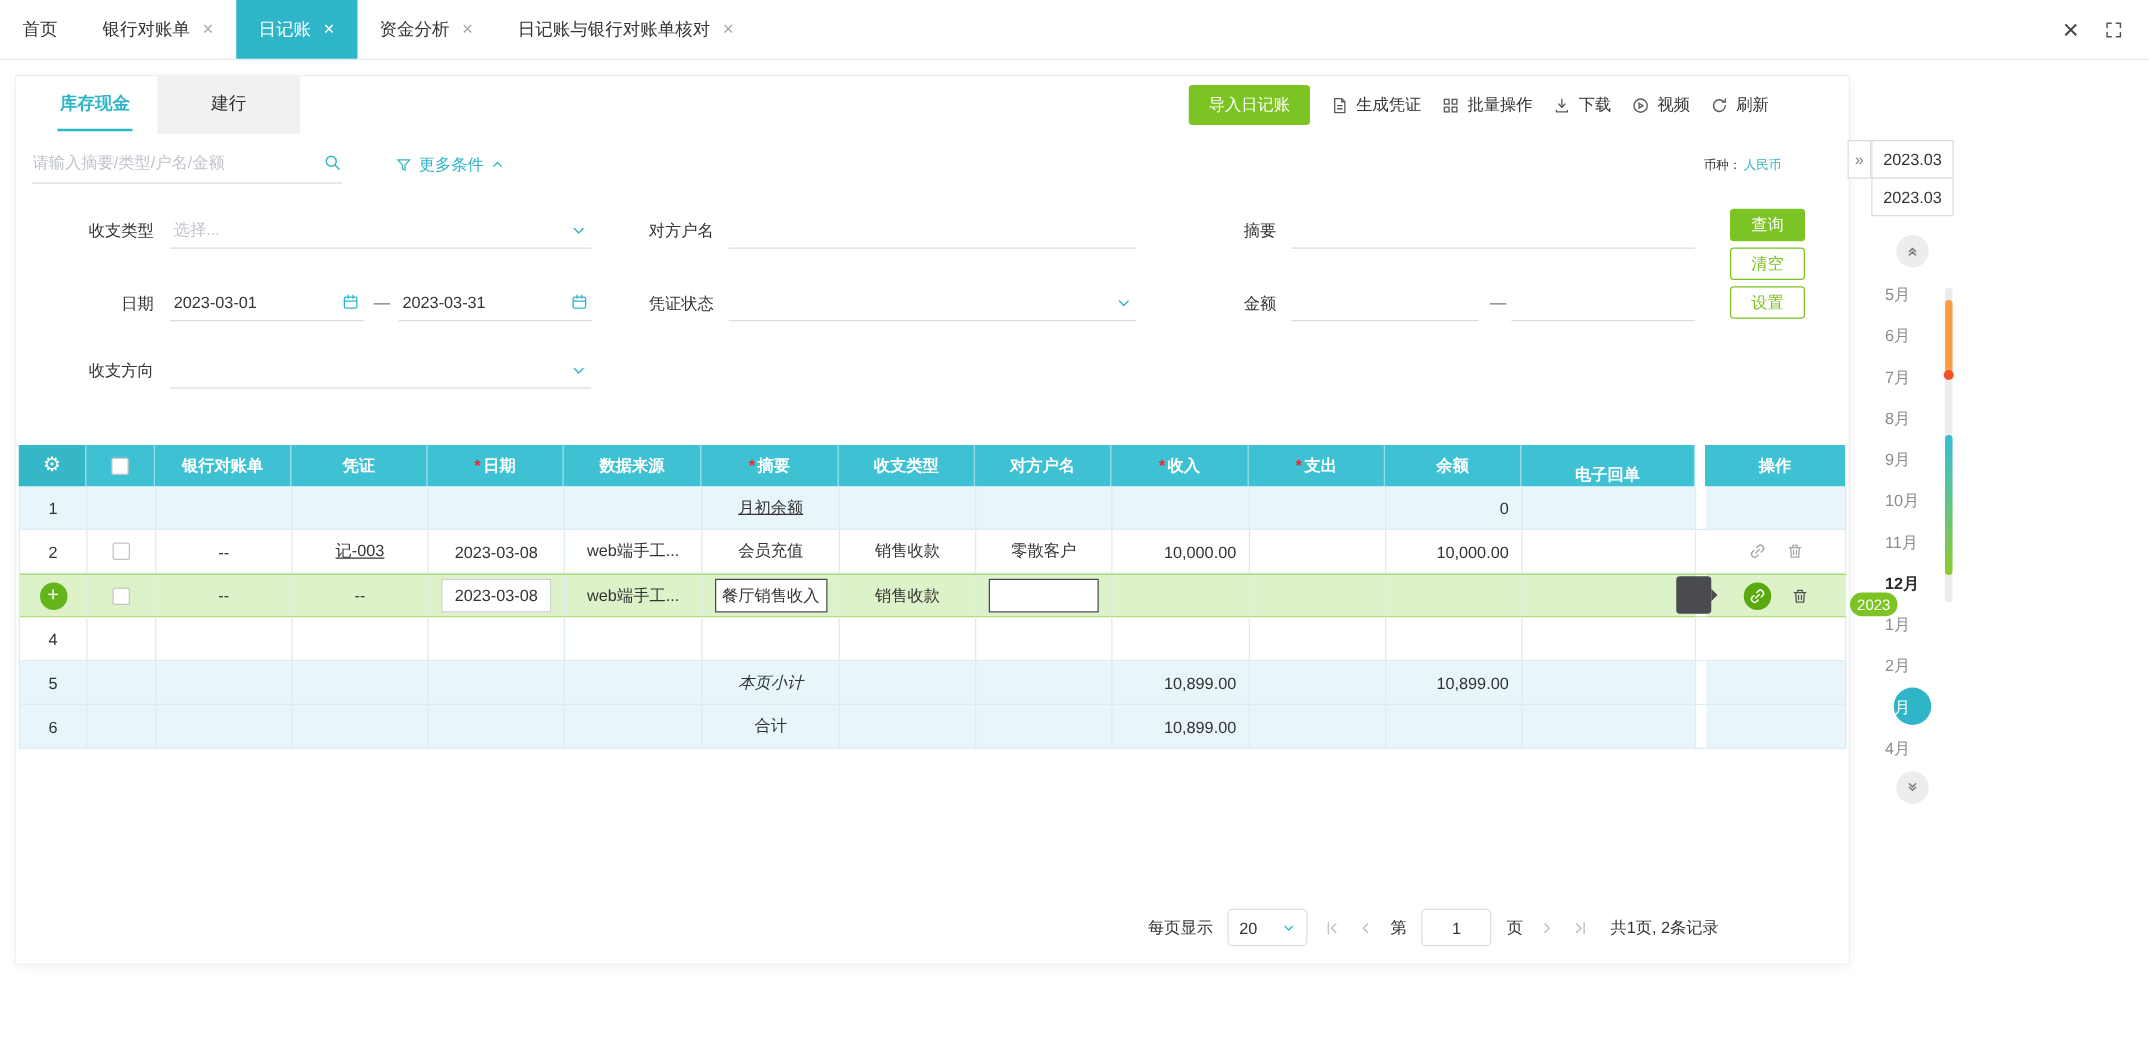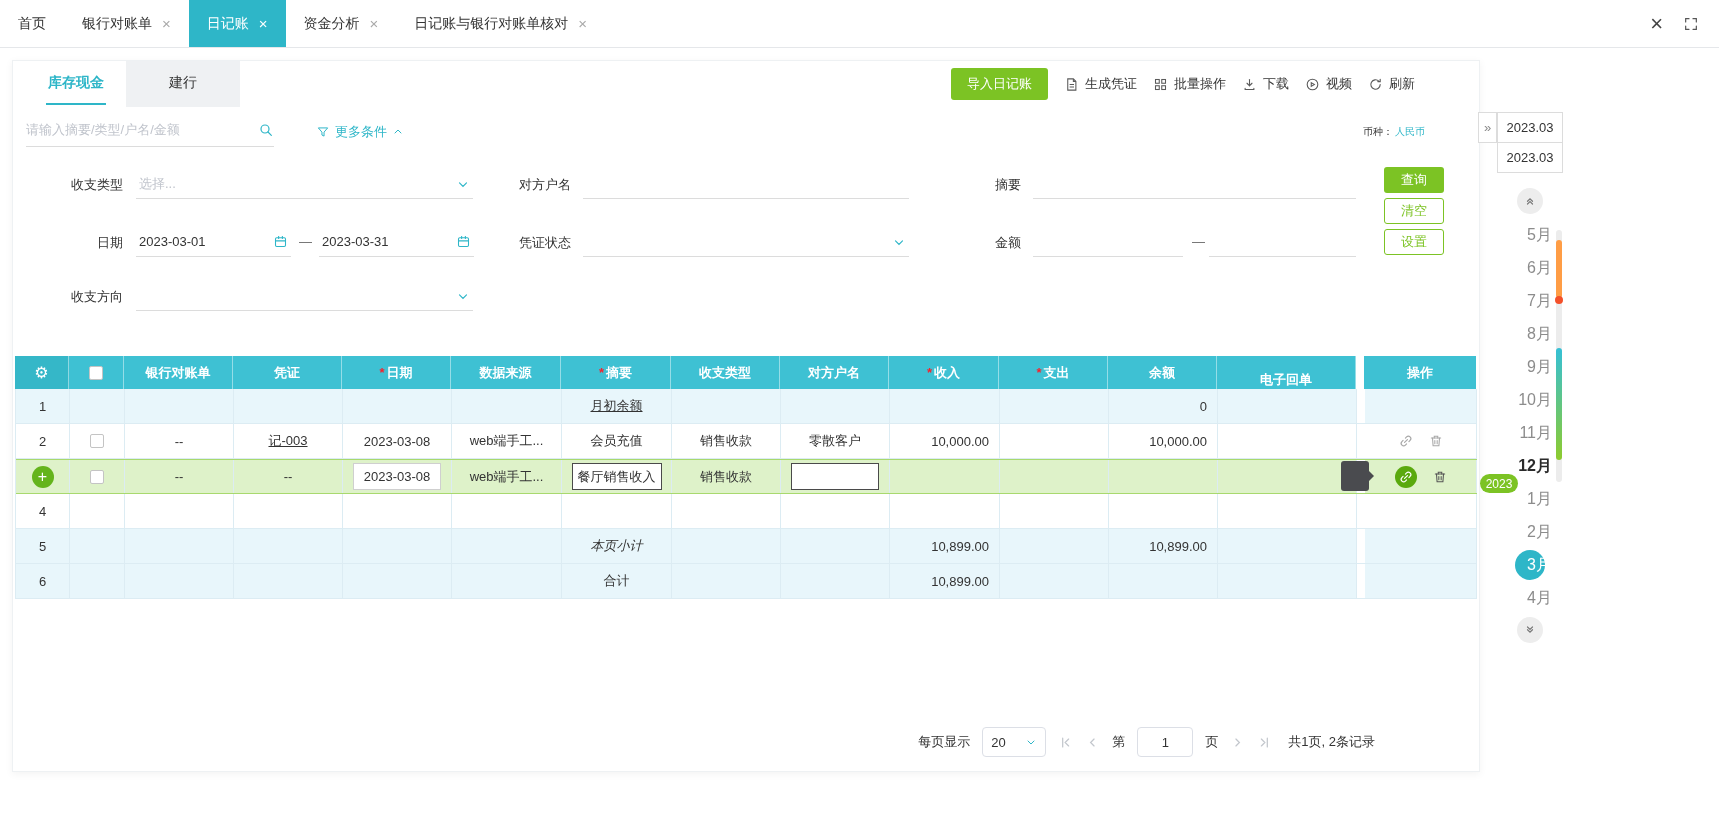--- a/index.html
+++ b/index.html
@@ -120,21 +120,21 @@
     background:#fff;display:flex;align-items:center;justify-content:center;font-size:13px;color:#888;cursor:pointer}
   .tl-period{position:absolute;left:19px;width:66px;height:31px;border:1px solid #dcdcdc;background:#fff;
     display:flex;align-items:center;justify-content:center;font-size:13px;color:#333}
   .tl-period.p1{top:0}
   .tl-period.p2{top:30px;cursor:pointer}
   .tl-circle{position:absolute;left:39px;width:26px;height:26px;border-radius:50%;background:#ededed;
     display:flex;align-items:center;justify-content:center;color:#7a7a7a;cursor:pointer}
   .tl-circle.up{top:76px}
   .tl-circle.down{top:505px}
   .tl-months{position:absolute;left:30px;top:107px;width:44px}
-  .month{height:33px;display:flex;align-items:center;justify-content:flex-end;font-size:16px;
+  .month{height:33px;display:flex;align-items:center;justify-content:flex-start;font-size:13px;
     color:var(--gray-txt);cursor:pointer;position:relative}
   .month span{position:relative;z-index:1}
   .month.active{color:#fff}
   .month.active::before{content:"";position:absolute;left:7px;top:1px;width:30px;height:30px;
     border-radius:50%;background:var(--teal)}
   .month.strong{color:#2b2b2b;font-weight:bold}
   .tl-badge{position:absolute;left:2px;top:362px;width:38px;height:19px;background:var(--green);
     color:#fff;font-size:12px;border-radius:10px;display:flex;align-items:center;justify-content:center;z-index:2}
   .tl-track{position:absolute;left:78px;top:118px;width:6px;height:252px;background:#ececec;border-radius:3px}
   .tl-track i{display:block;position:absolute}

